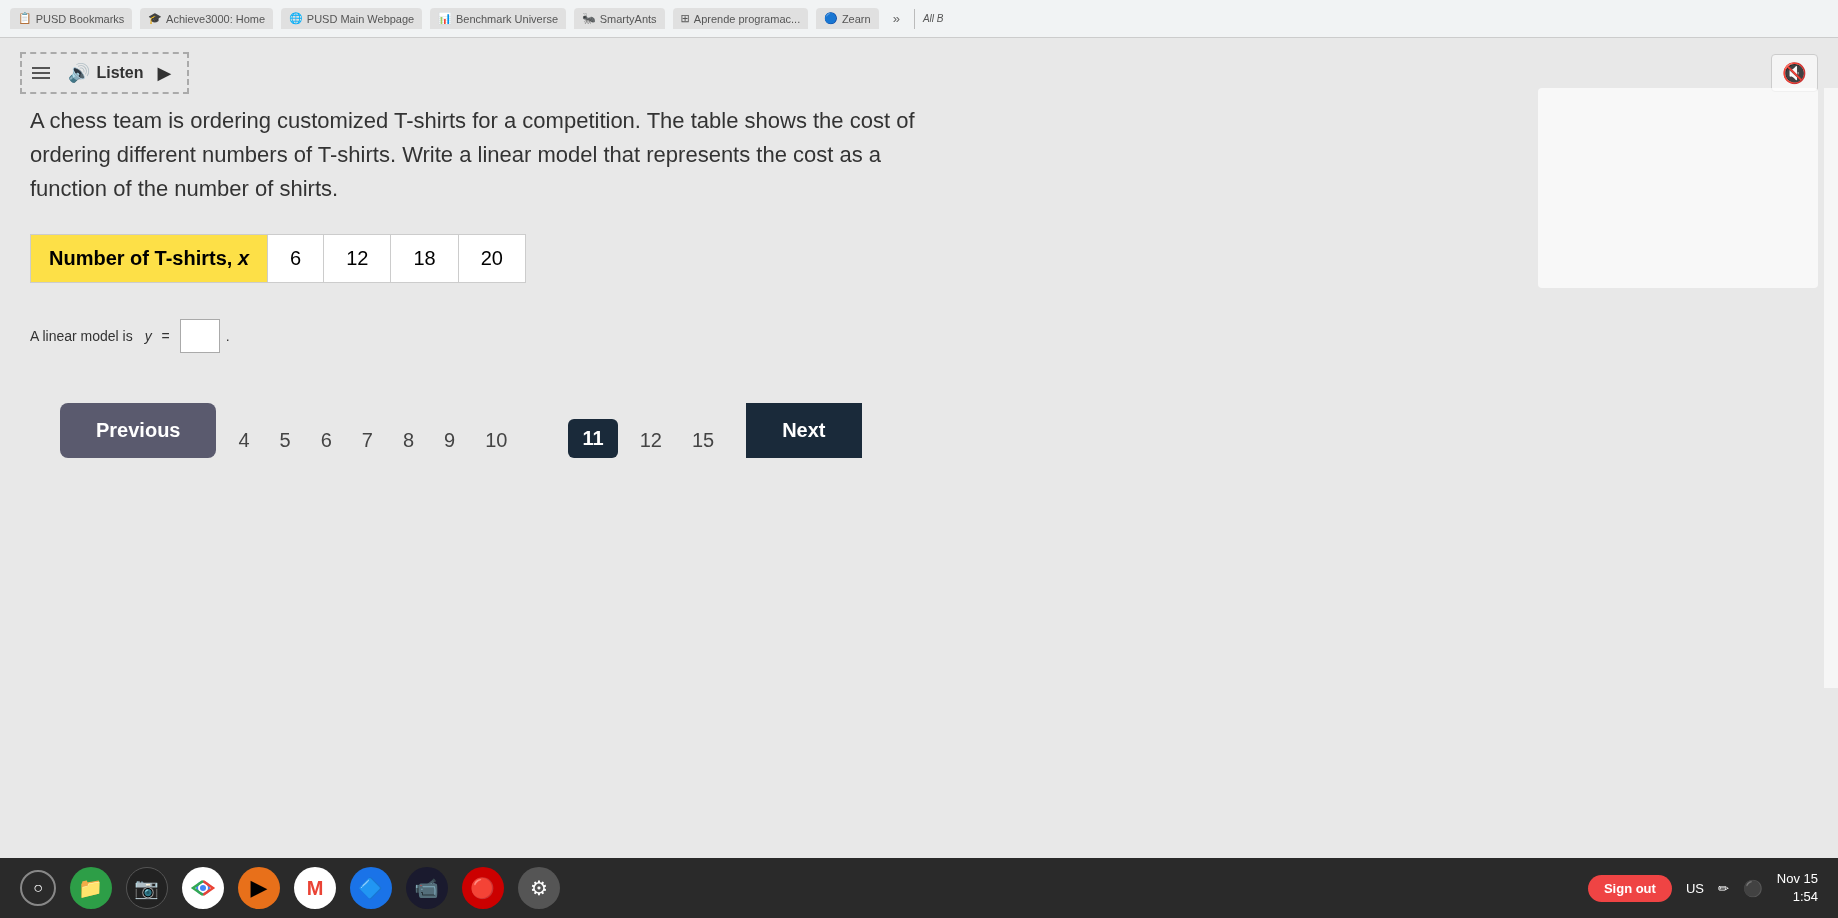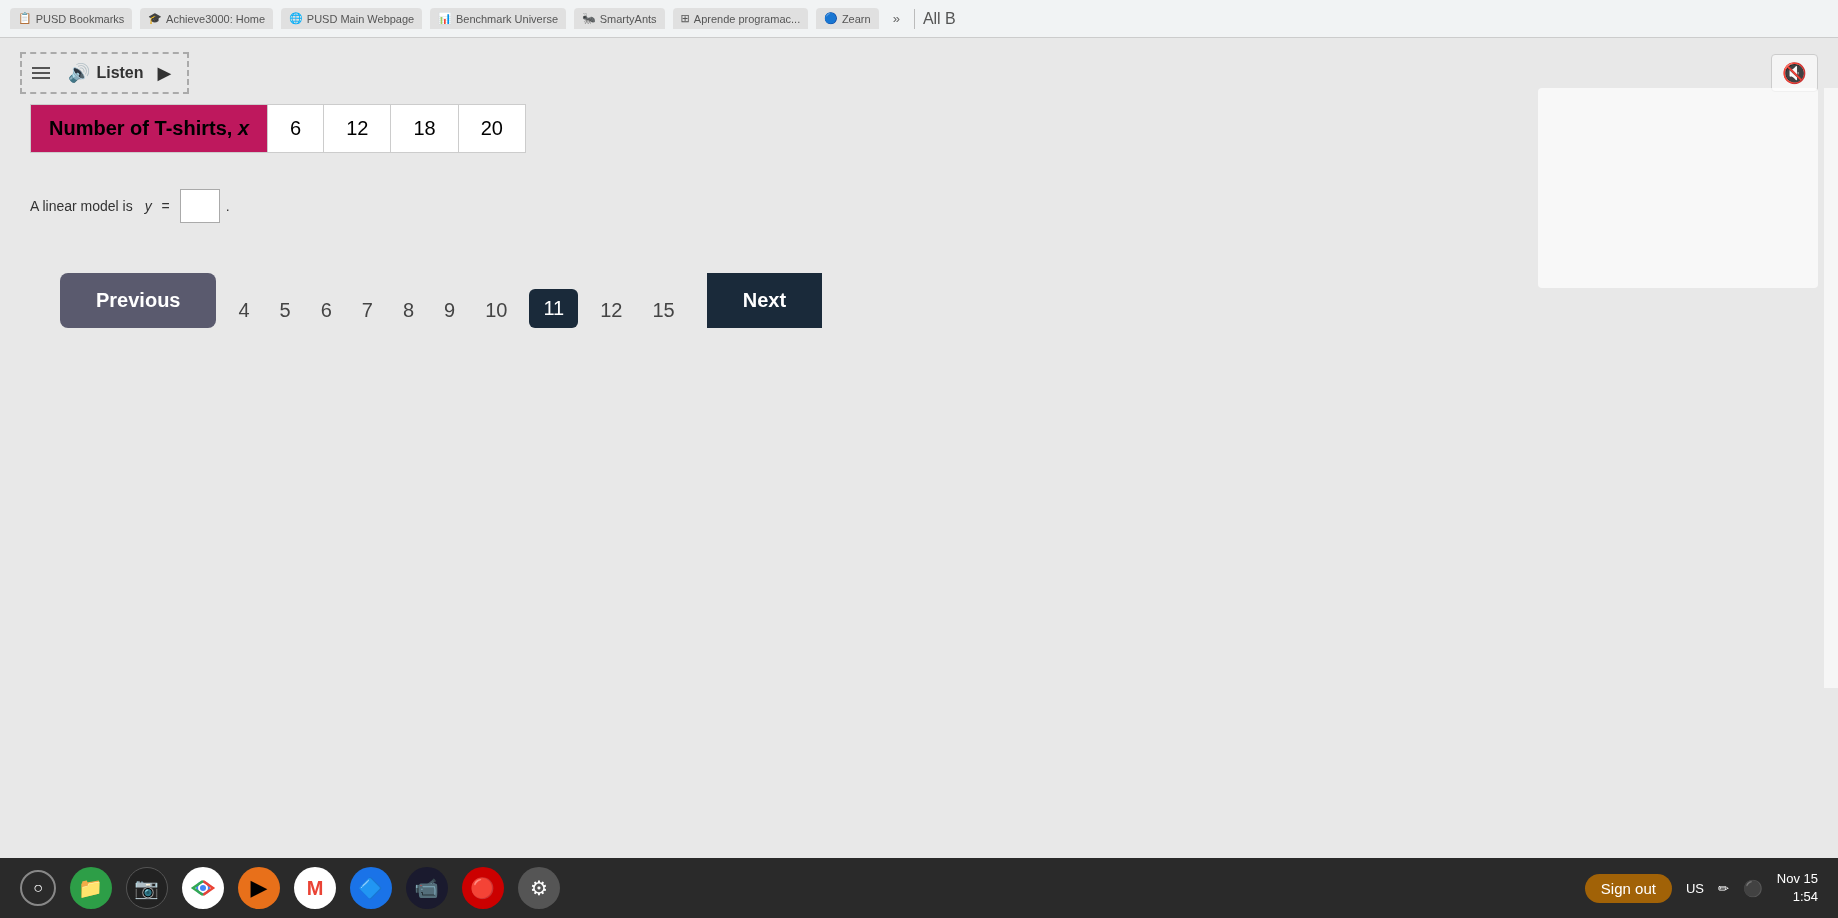--- a/index.html
+++ b/index.html
@@ -39,22 +39,23 @@
       height: 20px;
       width: 1px;
       background: #bbb;
     }
     .browser-more {
       font-size: 13px;
       color: #666;
       padding: 2px 6px;
     }
     .browser-tab-allb {
-      font-size: 16px;
+      font-size: 10px;
       color: #555;
+      font-style: italic;
     }
 
     
     .main-content {
       background: #e8e8e8;
       width: 100%;
       height: calc(918px - 38px - 60px);
       padding: 0;
       position: relative;
       overflow: hidden;
@@ -146,21 +147,21 @@
     }
     .data-table .row-header {
       background: #e8e4c8;
       font-weight: bold;
       text-align: left;
       padding: 12px 18px;
       font-size: 20px;
       white-space: nowrap;
     }
     .data-table .row-header-bold {
-      background: #be185d;
+      background: #fde047;
       font-weight: bold;
     }
 
     
     .linear-model-line {
       font-size: 14px;
       color: #333;
       display: flex;
       align-items: center;
       gap: 6px;
@@ -197,21 +198,22 @@
       color: #444;
       cursor: pointer;
       padding: 6px 8px;
       border-radius: 4px;
     }
     .page-num.active {
       background: #1a2a3a;
       color: white;
       border-radius: 6px;
       padding: 8px 14px;
-      font-weight: normal;
+      font-weight: bold;
+      margin-left: 39px;
     }
     .next-btn {
       background: #1a2a3a;
       color: white;
       border: none;
       border-radius: 0;
       padding: 16px 36px;
       font-size: 20px;
       font-weight: bold;
       cursor: pointer;
@@ -264,27 +266,28 @@
     .taskbar-app.gray { background: #555; }
     .taskbar-right {
       margin-left: auto;
       display: flex;
       align-items: center;
       gap: 14px;
       color: white;
       font-size: 13px;
     }
     .sign-out-btn {
-      background: #a16207;
+      background: #ef4444;
       color: white;
       border: none;
       border-radius: 16px;
       padding: 6px 16px;
-      font-size: 15px;
-      cursor: pointer;
+      font-size: 13px;
+      cursor: pointer;
+      font-weight: bold;
     }
     .taskbar-date {
       text-align: right;
       line-height: 1.4;
     }
 
     
     .bg-white-box {
       position: absolute;
       top: 50px;
@@ -361,20 +364,21 @@
       <button class="listen-play">
         <span>▶</span>
       </button>
     </div>
     <button class="speaker-off-btn">
       <span>🔇</span>
     </button>
   </div>
 
   <div class="problem-area">
+    <p class="problem-text">A chess team is ordering customized T-shirts for a competition. The table shows the cost of ordering different numbers of T-shirts. Write a linear model that represents the cost as a function of the number of shirts.</p>
 
     <table class="data-table">
       <tbody>
           <tr>
         <td class="row-header row-header-bold">
           <strong>Number of T-shirts,</strong> <em>x</em>
         </td>
         <td>6</td>
         <td>12</td>
         <td>18</td>

